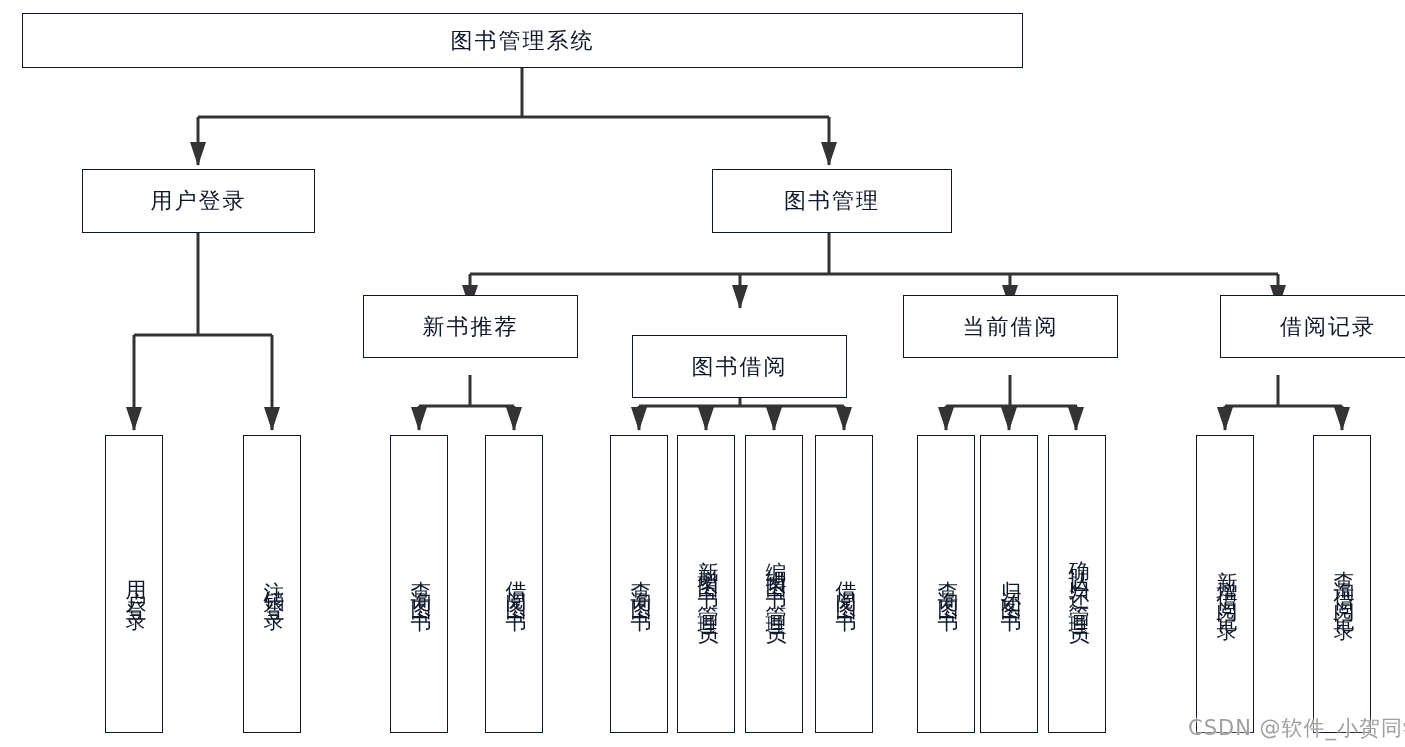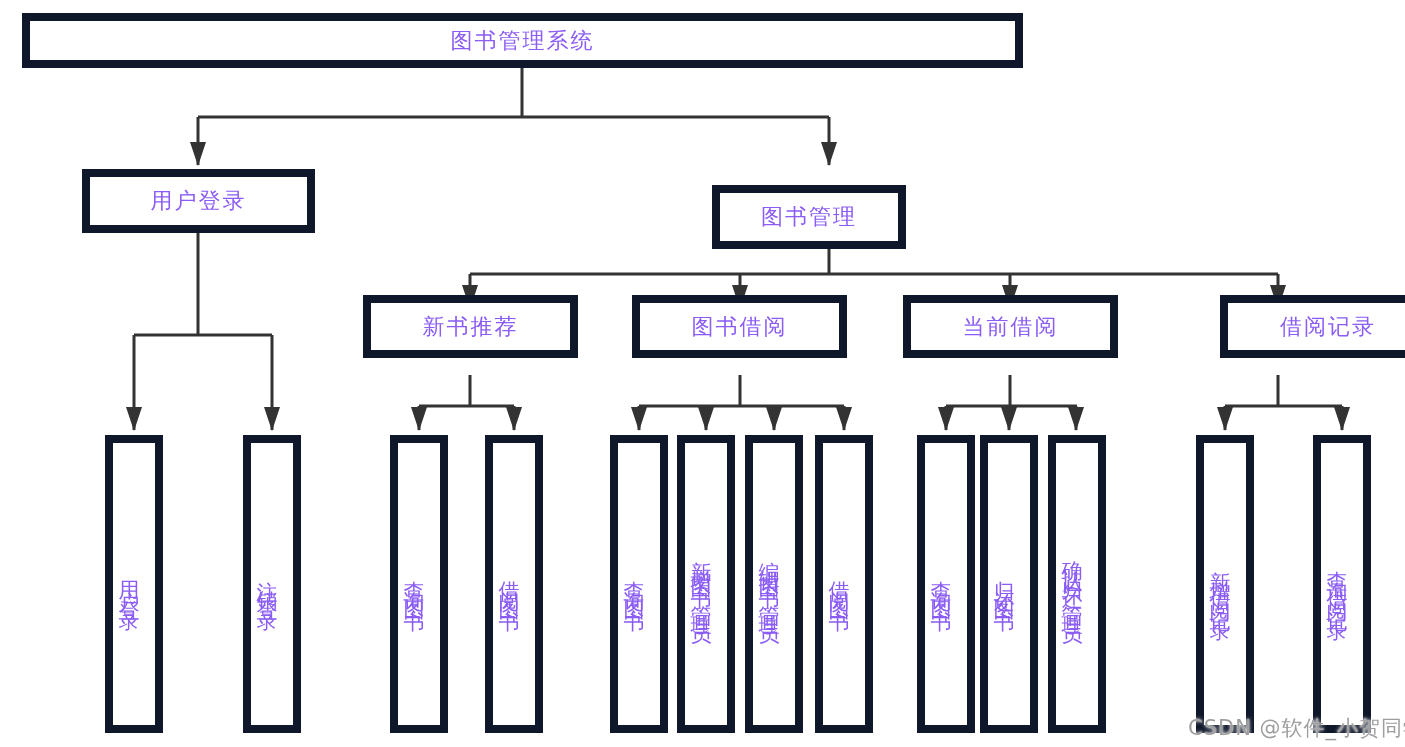--- a/index.html
+++ b/index.html
@@ -7,23 +7,23 @@
     position:relative;
     width:1405px;height:747px;
     background:#ffffff;
     font-family:"DejaVu Sans","Liberation Sans",sans-serif;
     overflow:hidden;
   }
   #wires{position:absolute;left:0;top:0;z-index:0;}
   .box{
     position:absolute;
     box-sizing:border-box;
-    border:8px solid #0f172a;
+    border:1px solid #0f172a;
     background:#ffffff;
-    color:#8b5cf6;
+    color:#0f172a;
     z-index:1;
   }
   .hbox{
     display:flex;align-items:center;justify-content:center;
     font-size:22px;letter-spacing:2px;
   }
   .root{left:22px;top:13px;width:1001px;height:55px;}
   .lvl2{top:169px;height:64px;}
   .lvl3{top:295px;height:63px;}
   .leaf{
@@ -85,24 +85,24 @@
       <path d="M1009,406 V430" marker-end="url(#arw)"></path>
       <path d="M1076,406 V430" marker-end="url(#arw)"></path>
       <path d="M1225,406 V430" marker-end="url(#arw)"></path>
       <path d="M1342,406 V430" marker-end="url(#arw)"></path>
     </g>
   </svg>
 
   <div class="box hbox root">图书管理系统</div>
 
   <div class="box hbox lvl2" style="left:82px;width:233px;">用户登录</div>
-  <div class="box hbox lvl2" style="left:712px;width:194px;margin-top:16px;">图书管理</div>
+  <div class="box hbox lvl2" style="left:712px;width:240px;">图书管理</div>
 
   <div class="box hbox lvl3" style="left:363px;width:215px;">新书推荐</div>
-  <div class="box hbox lvl3" style="left:632px;width:215px;">图书借阅</div>
+  <div class="box hbox lvl3" style="left:632px;width:215px;margin-top:40px;">图书借阅</div>
   <div class="box hbox lvl3" style="left:903px;width:215px;">当前借阅</div>
   <div class="box hbox lvl3" style="left:1172px;width:216px;margin-left:48px;">借阅记录</div>
 
   <div class="box leaf" style="left:105px;">用户登录</div>
   <div class="box leaf" style="left:243px;">注销登录</div>
   <div class="box leaf" style="left:390px;">查询图书</div>
   <div class="box leaf" style="left:485px;">借阅图书</div>
   <div class="box leaf" style="left:610px;">查询图书</div>
   <div class="box leaf long" style="left:677px;">新增图书（管理员）</div>
   <div class="box leaf long" style="left:745px;">编辑图书（管理员）</div>

